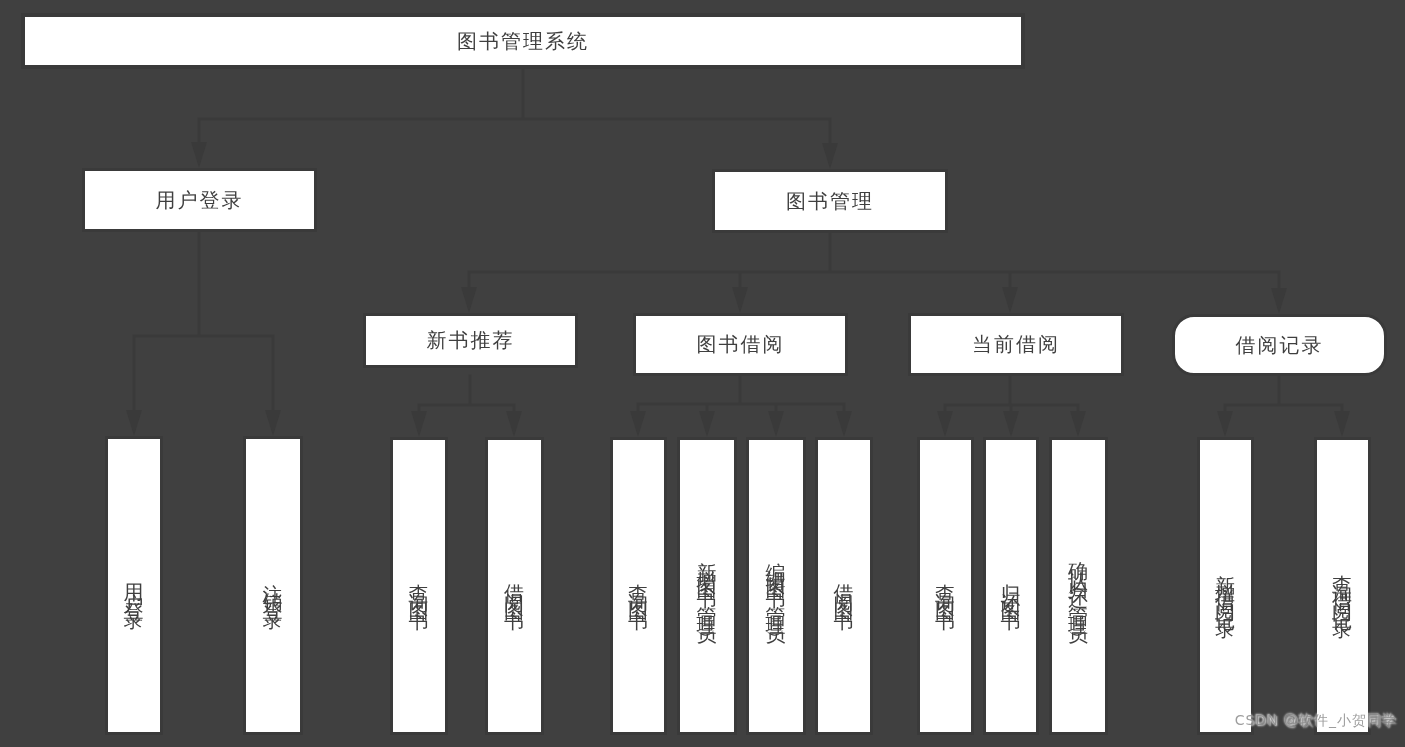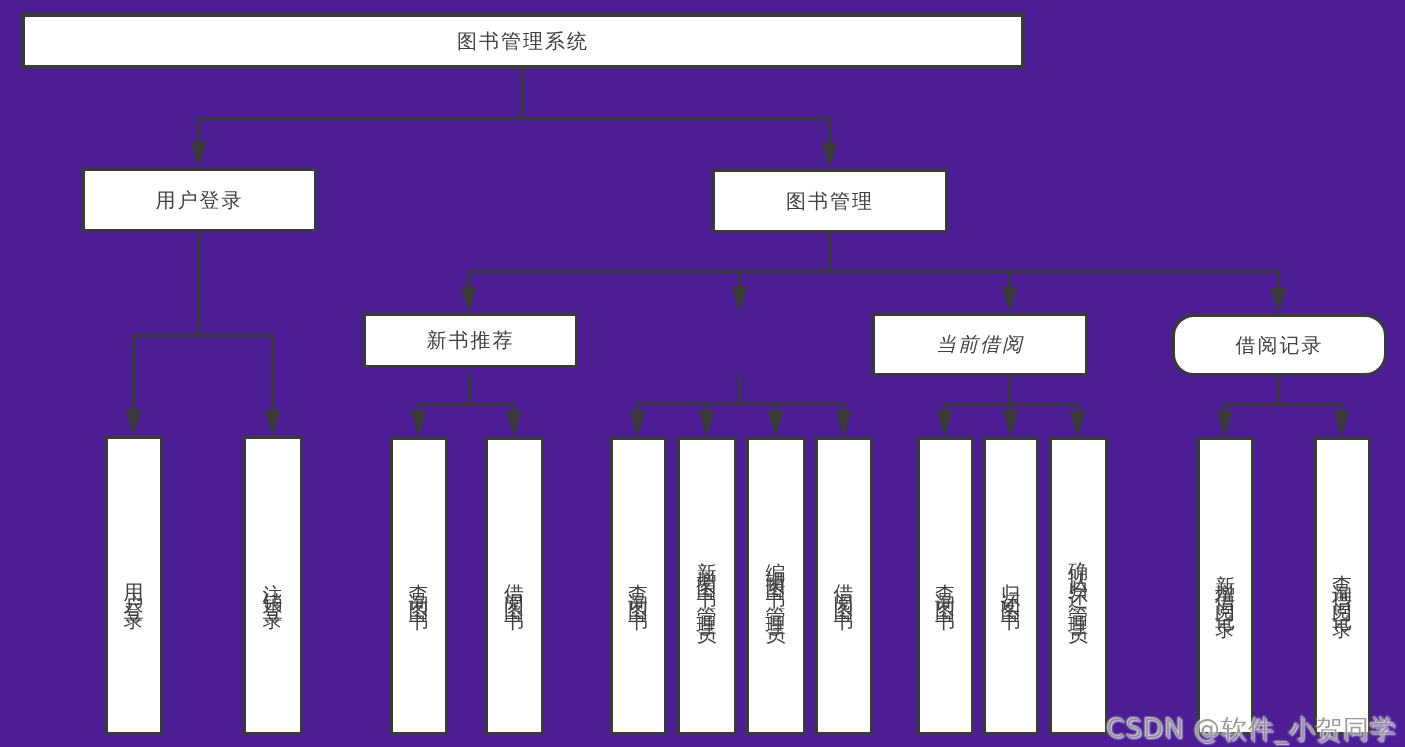--- a/index.html
+++ b/index.html
@@ -5,21 +5,21 @@
   html, body {
     margin: 0;
     padding: 0;
     background: #ffffff;
     font-family: "DejaVu Sans", "Liberation Sans", sans-serif;
   }
   #stage {
     position: relative;
     width: 1405px;
     height: 747px;
-    background: #4c1d95;
+    background: #404040;
     overflow: hidden;
   }
   #connectors {
     position: absolute;
     left: 0; top: 0;
     width: 1405px; height: 747px;
   }
   .box {
     position: absolute;
     box-sizing: border-box;
@@ -44,21 +44,21 @@
     writing-mode: vertical-rl;
     text-orientation: mixed;
     letter-spacing: 9px;
     line-height: 1;
     max-height: 288px;
   }
   .watermark {
     position: absolute;
     top: 712px;
     right: 8px;
-    font-size: 26px;
+    font-size: 14px;
     color: rgba(140, 140, 140, 0.85);
     text-shadow: 1px 1px 2px rgba(255,255,255,0.95), -1px -1px 2px rgba(255,255,255,0.95);
     letter-spacing: 1px;
     white-space: nowrap;
     z-index: 5;
   }
 </style>
 </head>
 <body>
 
@@ -104,21 +104,24 @@
   <div class="box hbox" style="left:82px; top:168px; width:235px; height:64px;">
     <span>用户登录</span>
   </div>
   <div class="box hbox" style="left:712px; top:169px; width:236px; height:64px;justify-content:center;">
     <span>图书管理</span>
   </div>
 
   <div class="box hbox" style="left:363px; top:313px; width:215px; height:55px;">
     <span>新书推荐</span>
   </div>
-  <div class="box hbox" style="left:872px; top:313px; width:216px; height:63px;font-style:italic;">
+  <div class="box hbox" style="left:633px; top:313px; width:215px; height:63px;">
+    <span>图书借阅</span>
+  </div>
+  <div class="box hbox" style="left:908px; top:313px; width:216px; height:63px;">
     <span>当前借阅</span>
   </div>
   <div class="box hbox" style="left:1172px; top:314px; width:215px; height:62px;border-radius:22px;">
     <span>借阅记录</span>
   </div>
 
   <div class="box vbox" style="left:105px; top:436px; width:58px; height:299px;">
     <span class="vtext">用户登录</span>
   </div>
   <div class="box vbox" style="left:243px; top:436px; width:60px; height:299px;">

